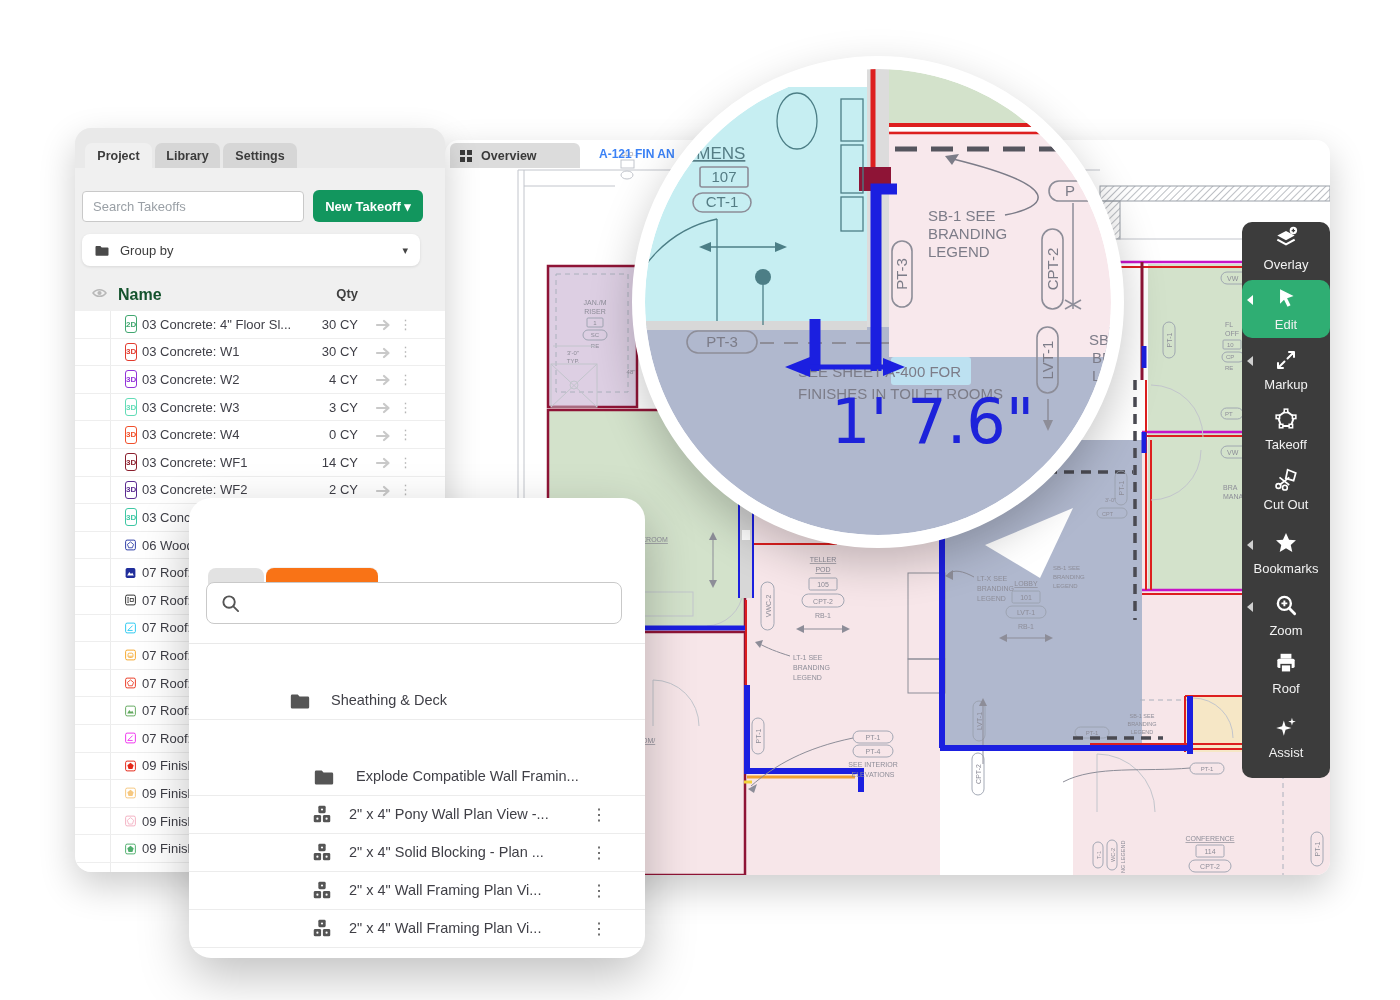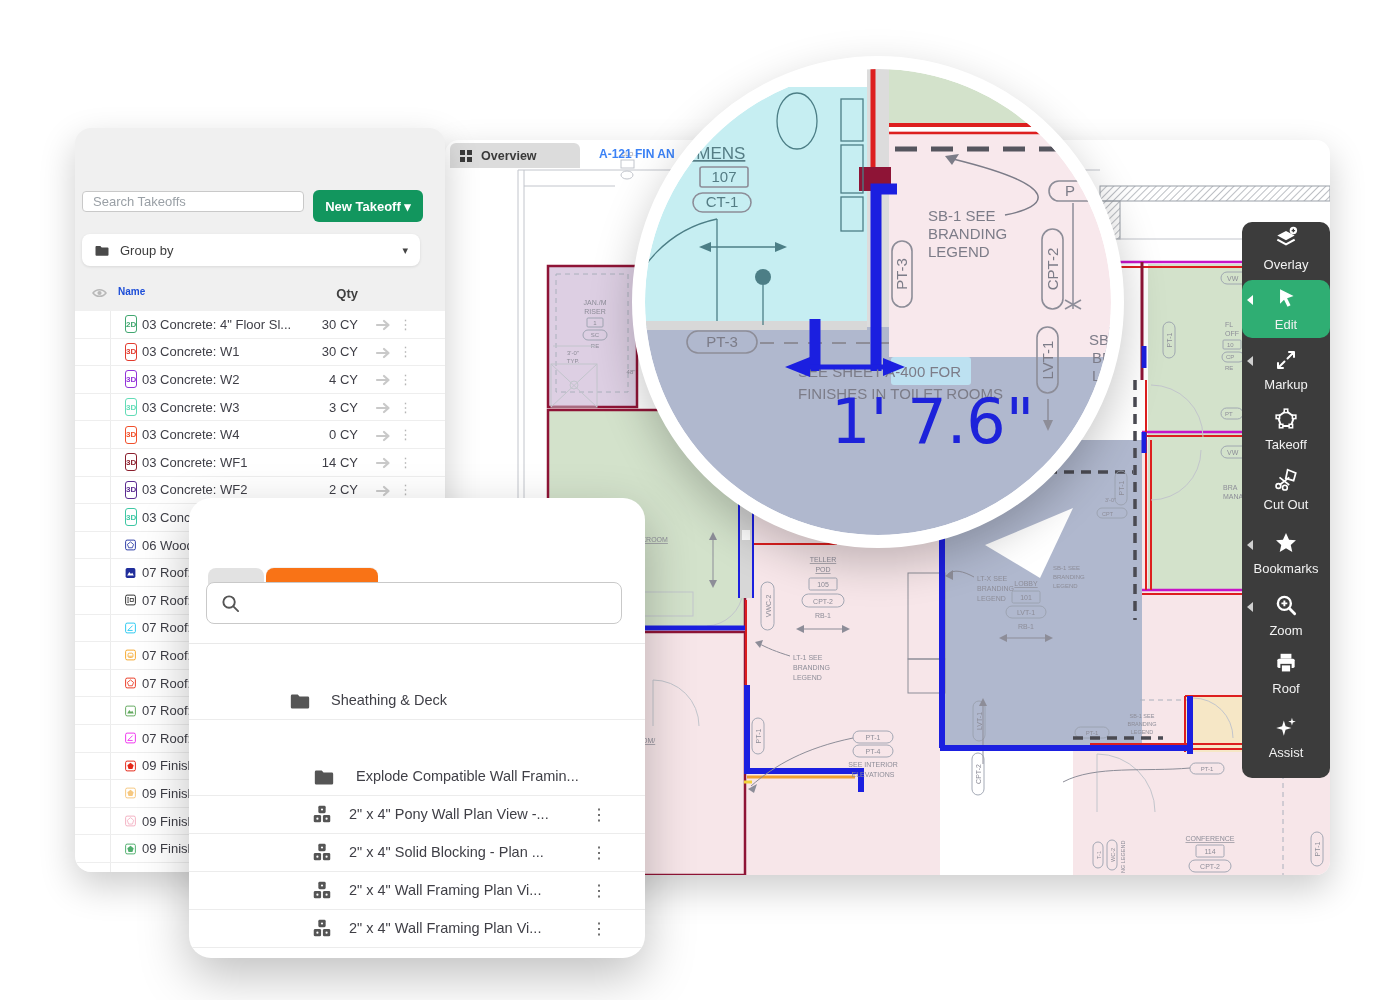--- a/index.html
+++ b/index.html
@@ -9,34 +9,34 @@
 
   
   #left-panel { position:absolute; left:75px; top:128px; width:370px; height:744px;
     background:#f0f0f0; border-radius:16px; box-shadow:0 14px 36px rgba(0,0,0,.20);
     overflow:hidden; z-index:2; }
   .lp-tabs { position:absolute; top:0; left:0; right:0; height:40px; background:#e9e9e9; }
   .lp-tab { position:absolute; top:15px; height:25px; border-radius:7px 7px 0 0;
     font-size:12.5px; font-weight:700; color:#3c3c3c; display:flex; align-items:center;
     justify-content:center; background:#d6d6d6; cursor:pointer; }
   .lp-tab.active { background:#f0f0f0; }
-  #lp-search { position:absolute; left:7px; top:63px; width:222px; height:21px;
+  #lp-search { position:absolute; left:7px; top:63px; width:222px; height:31px;
     border:1px solid #c9c9c9; border-radius:4px; background:#fff; padding:0 10px;
     font-size:13px; color:#444; font-family:"Liberation Sans",sans-serif; }
   #lp-search::placeholder { color:#9aa0a6; }
   #new-takeoff { position:absolute; left:238px; top:62px; width:110px; height:32px;
     border:none; border-radius:6px; color:#fff; font-size:13px; font-weight:700;
     font-family:"Liberation Sans",sans-serif; cursor:pointer; }
   #group-by { position:absolute; left:7px; top:106px; width:338px; height:32px;
     background:#fff; border-radius:8px; box-shadow:0 1px 3px rgba(0,0,0,.10);
     display:flex; align-items:center; padding:0 12px; cursor:pointer; }
   #group-by .gb-label { font-size:13px; color:#3c3c3c; margin-left:10px; flex:1; }
   .caret { font-size:11px; color:#444; }
   .lp-header { position:absolute; left:0; top:152px; width:100%; height:28px; }
-  .lp-header .hname { position:absolute; left:43px; top:6px; font-size:10px; font-weight:700; color:#1d4ed8; }
+  .lp-header .hname { position:absolute; left:43px; top:6px; font-size:16px; font-weight:700; color:#14532d; }
   .lp-header .hqty  { position:absolute; right:87px; top:6px; font-size:13px; font-weight:700; color:#3f3f3f; }
   #lp-rows { position:absolute; left:0; top:183px; right:0; bottom:0; background:#fff; }
   .gutter-line { position:absolute; left:35px; top:0; bottom:0; width:1px; background:#ececec; }
   .row { position:absolute; left:0; right:0; height:27.6px; border-bottom:1px solid #eeeeee;
     display:flex; align-items:center; cursor:pointer; }
   .ricon { position:absolute; left:43px; width:18px; height:18px; display:flex;padding-left:7px; }
   .badge { width:18px; height:18px; border:1.6px solid var(--c); color:var(--c);
     border-radius:3px; font-size:8px; font-weight:700; display:flex; align-items:center;
     justify-content:center; background:#fff; }
   .rname { position:absolute; left:67px; font-size:13px; color:#3e3e46; white-space:nowrap; }
@@ -349,20 +349,25 @@
         <rect x="8" y="8" width="5" height="5" fill="#3a3a3a"></rect>
     </svg>
     <span class="ov-label">Overview</span>
   </div>
   <div id="sheet-tab">
     <span class="sh-label">A-121 FIN AN</span>
   </div>
 </div>
 
 <div id="left-panel">
+  <div class="lp-tabs">
+    <div class="lp-tab active" style="left:10px;width:67px">Project</div>
+    <div class="lp-tab" style="left:80px;width:65px">Library</div>
+    <div class="lp-tab" style="left:148px;width:74px">Settings</div>
+  </div>
   <input id="lp-search" placeholder="Search Takeoffs" style="">
   <button id="new-takeoff" style="background: rgb(18, 150, 94);">New Takeoff ▾</button>
   <div id="group-by">
     <svg width="16" height="13" viewBox="0 0 24 20">
       <path d="M2,4.5 a1.5,1.5 0 0 1 1.5,-1.5 h6 l2,2.2 h9 a1.5,1.5 0 0 1 1.5,1.5 v10 a1.5,1.5 0 0 1 -1.5,1.5 h-17 a1.5,1.5 0 0 1 -1.5,-1.5 Z" fill="#4a4a4a"></path>
     </svg>
     <span class="gb-label">Group by</span>
     <span class="caret">▾</span>
   </div>
   <div class="lp-header">

